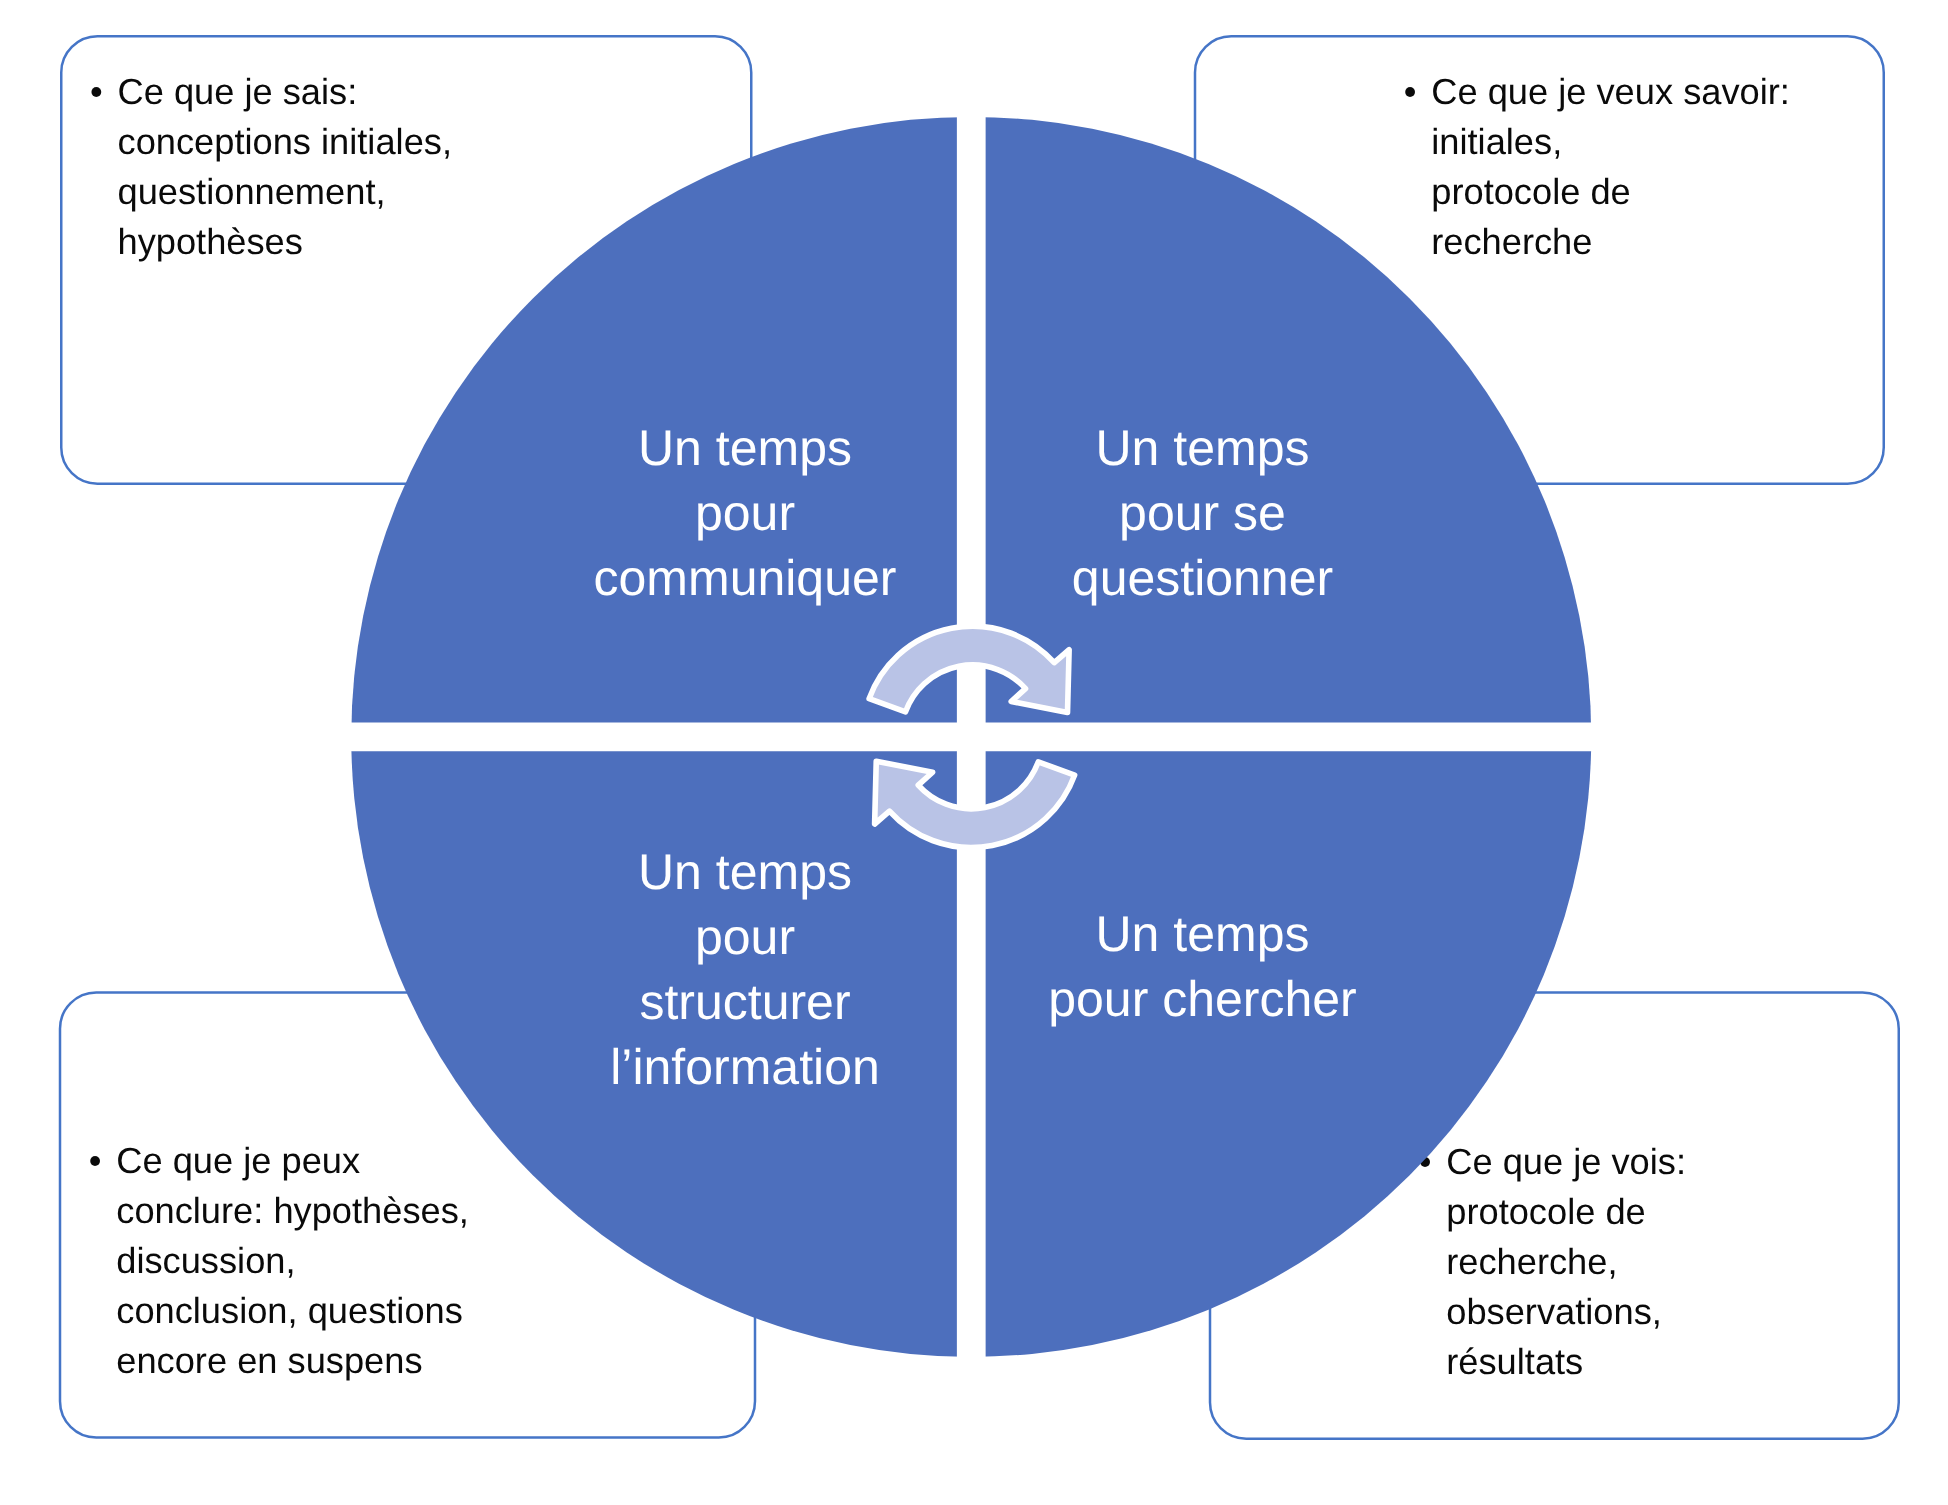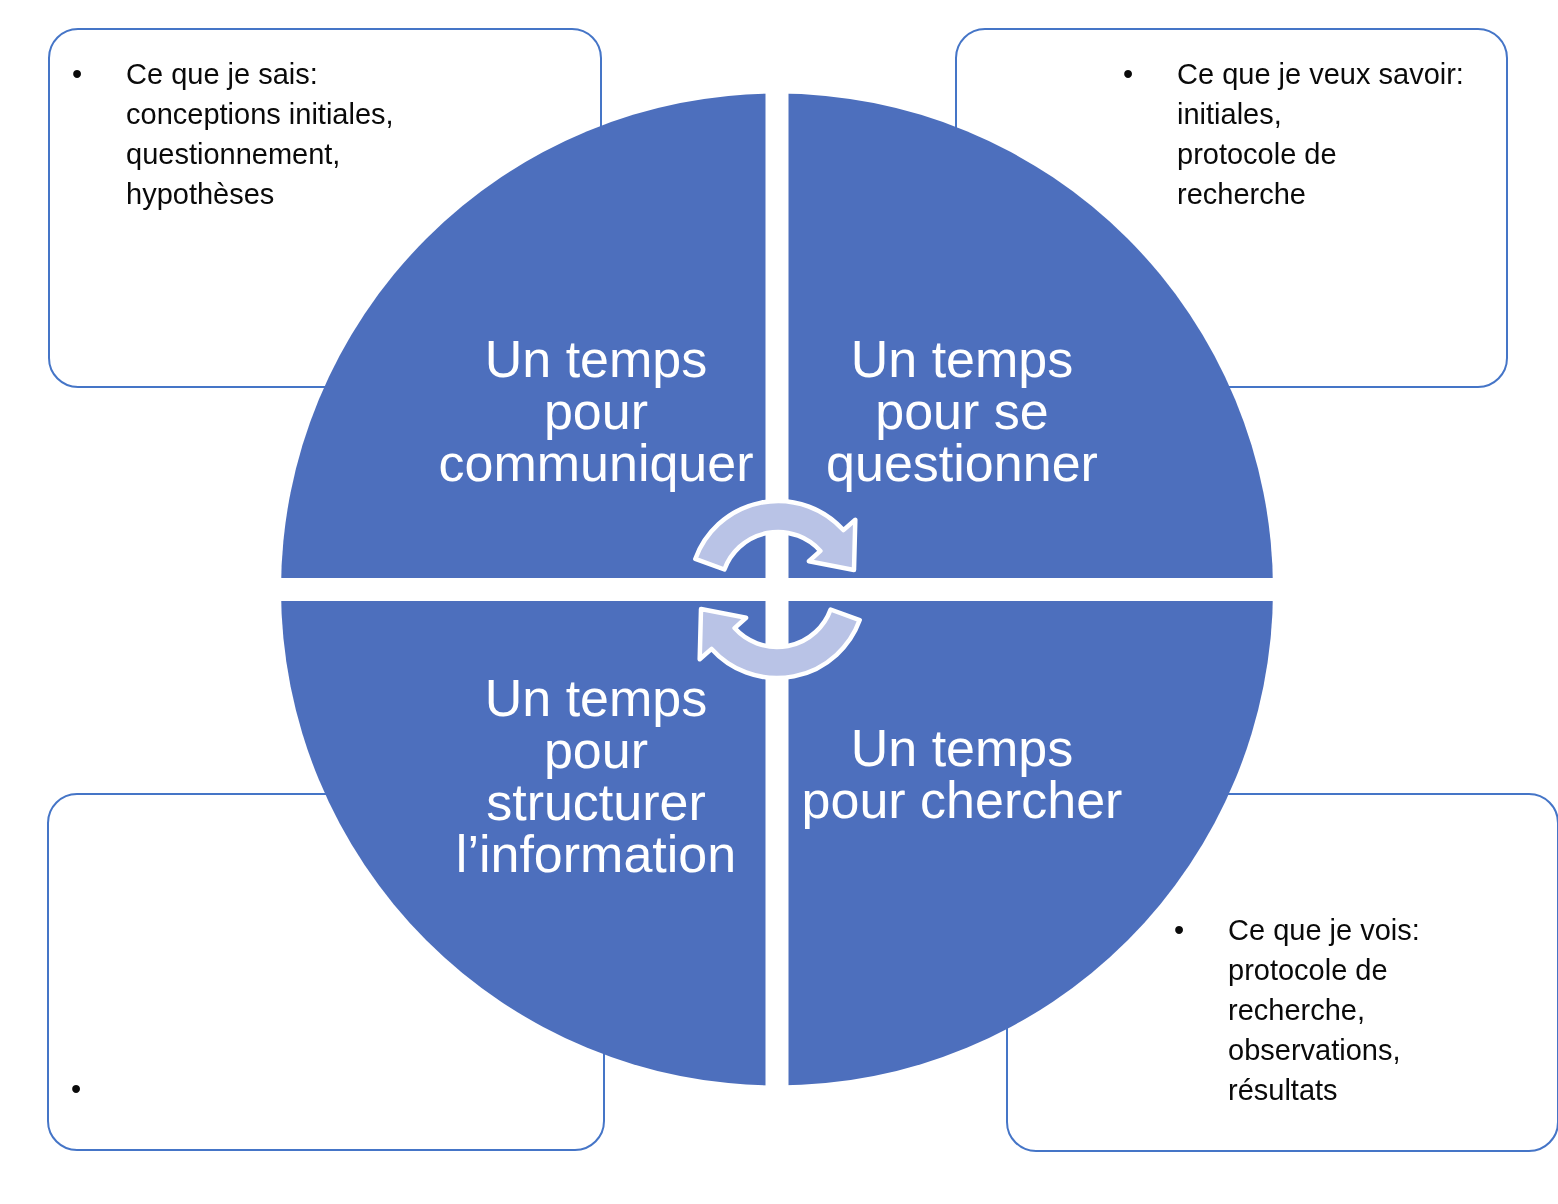--- a/index.html
+++ b/index.html
@@ -14,44 +14,44 @@
   .note-box{
     position:absolute;
     background:#fff;
     border:2px solid #4575C7;
     border-radius:30px;
     box-sizing:border-box;
   }
   .note-box.tl{left:48px;top:28px;width:554px;height:360px;}
   .note-box.tr{left:955px;top:28px;width:553px;height:360px;}
   .note-box.bl{left:47px;top:793px;width:558px;height:358px;}
-  .note-box.br{left:1006px;top:793px;width:553px;height:359px;}
+  .note-box.br{left:967px;top:793px;width:553px;height:359px;}
   .note-text{
     position:absolute;
     display:flex;
     align-items:flex-start;
     font-size:29px;
     line-height:40px;
     color:#0a0a0a;
   }
   .note-box.tl .note-text{left:22px;top:24px;width:470px;}
   .note-box.tr .note-text{left:166px;top:24px;width:370px;}
   .note-box.bl .note-text{left:22px;bottom:40px;width:480px;}
   .note-box.br .note-text{left:166px;bottom:40px;width:370px;}
   .bullet{flex:none;width:22px;}
-  .txt{white-space:pre-line;margin-left:32px;}
+  .txt{white-space:pre-line;}
   
   .circle-svg{position:absolute;left:0;top:0;}
   
   .qlabel{
     position:absolute;
     width:330px;
     text-align:center;
     color:#fff;
-    font-size:52px;
+    font-size:40px;
     line-height:52px;
     white-space:pre-line;
   }
   .qlabel.q-tl{left:431px;top:333px;}
   .qlabel.q-tr{left:797px;top:333px;}
   .qlabel.q-bl{left:431px;top:672px;}
   .qlabel.q-br{left:797px;top:722px;}
 </style>
 </head>
 <body>
@@ -74,20 +74,25 @@
       <span class="txt">Ce que je veux savoir:
 initiales,
 protocole de
 recherche</span>
     </div>
   </div>
 
   <div class="note-box bl">
     <div class="note-text">
       <span class="bullet">•</span>
+      <span class="txt">Ce que je peux
+conclure: hypothèses,
+discussion,
+conclusion, questions
+encore en suspens</span>
     </div>
   </div>
 
   <div class="note-box br">
     <div class="note-text">
       <span class="bullet">•</span>
       <span class="txt">Ce que je vois:
 protocole de
 recherche,
 observations,

